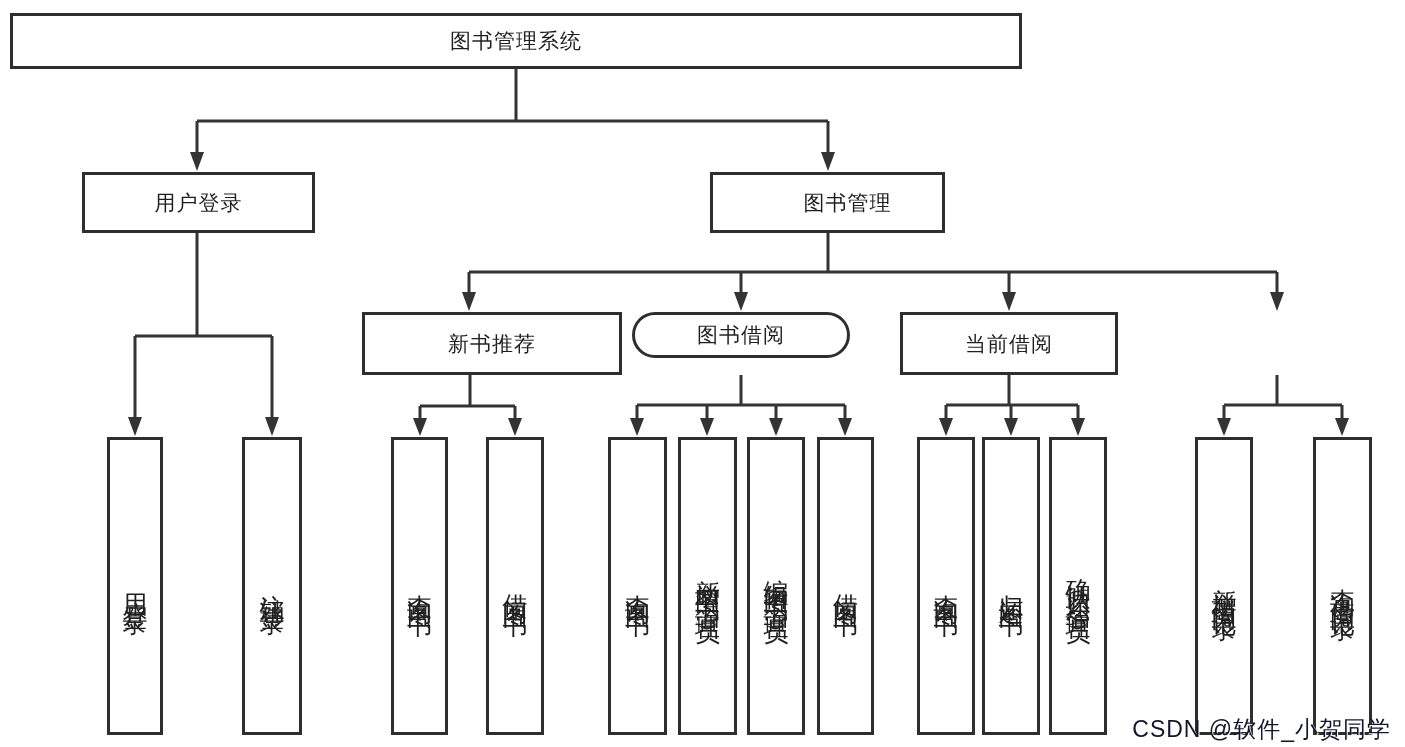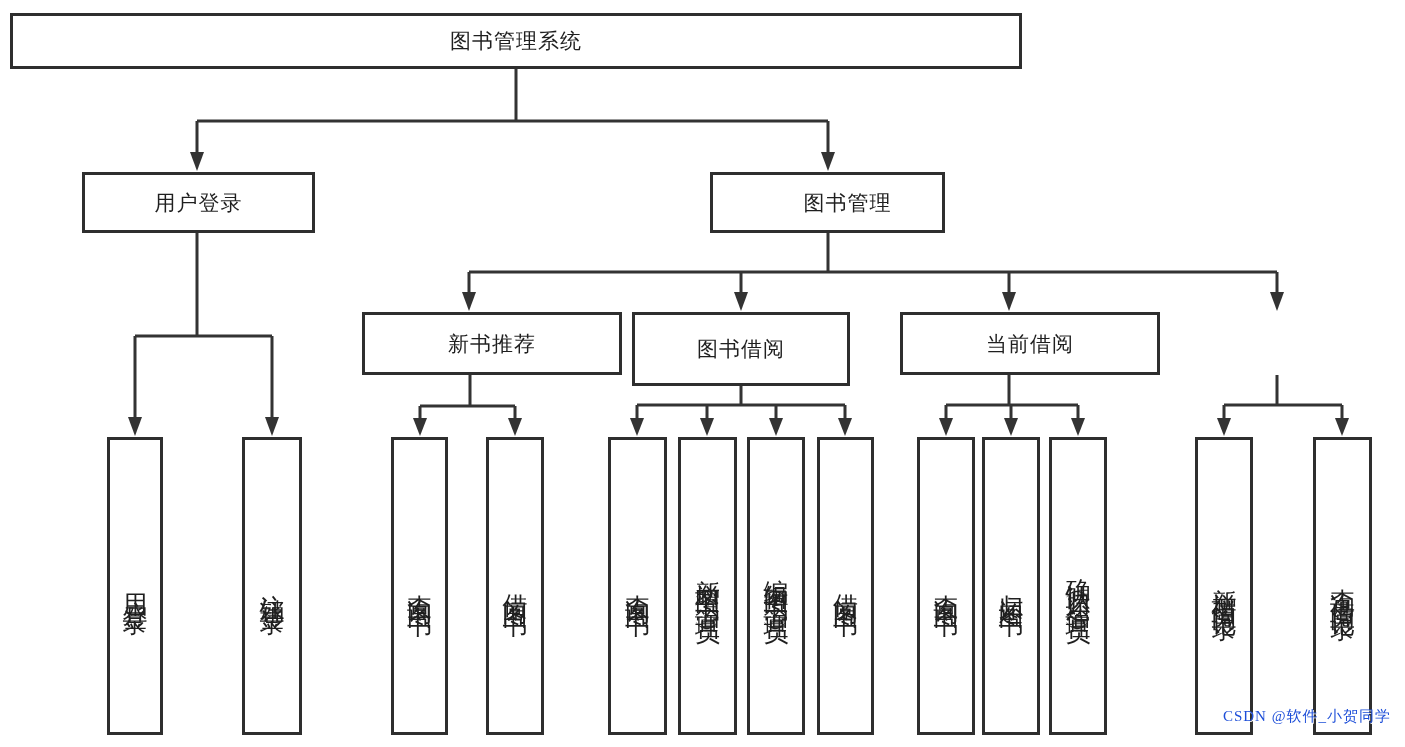--- a/index.html
+++ b/index.html
@@ -1,21 +1,21 @@
 <!DOCTYPE html>
 <html><head>
 <meta charset="utf-8">
 <style>
   html, body { margin: 0; padding: 0; background: #ffffff; }
   .canvas {
     position: relative;
     width: 1405px;
     height: 747px;
     background: #ffffff;
-    font-family: Liberation Serif, serif;
+    font-family: Liberation Sans, sans-serif;
     overflow: hidden;
     text-align: center;
   }
   .wire-layer {
     position: absolute;
     left: 0; top: 0;
     width: 1405px; height: 747px;
   }
   .node {
     position: absolute;
@@ -33,43 +33,43 @@
     text-orientation: mixed;
     font-size: 25px;
     letter-spacing: 6px;
     line-height: 1;
     white-space: nowrap;
   }
   .node-root   { left: 10px;   top: 13px;  width: 1012px; height: 56px; }
   .node-user-login { left: 82px;  top: 172px; width: 233px; height: 61px; }
   .node-book-mgmt  { left: 710px; top: 172px; width: 235px; height: 61px; padding-left: 40px; }
   .node-new-book-rec    { left: 362px;  top: 312px; width: 260px; height: 63px; }
-  .node-book-borrow     { left: 632px;  top: 312px; width: 218px; height: 74px; }
-  .node-current-borrow  { left: 900px;  top: 312px; width: 260px; height: 63px; }
+  .node-book-borrow     { left: 632px;  top: 312px; width: 218px; height: 46px; border-radius: 26px; }
+  .node-current-borrow  { left: 900px;  top: 312px; width: 218px; height: 63px; }
   .node-borrow-records  { left: 1169px; top: 312px; width: 217px; height: 63px; }
   .leaf { top: 437px; height: 298px; }
   .leaf-1  { left: 107px;  width: 56px; }
   .leaf-2  { left: 242px;  width: 60px; }
   .leaf-3  { left: 391px;  width: 57px; }
   .leaf-4  { left: 486px;  width: 58px; }
   .leaf-5  { left: 608px;  width: 59px; }
   .leaf-6  { left: 678px;  width: 59px; }
   .leaf-7  { left: 747px;  width: 58px; }
   .leaf-8  { left: 817px;  width: 57px; }
   .leaf-9  { left: 917px;  width: 58px; }
   .leaf-10 { left: 982px;  width: 58px; }
   .leaf-11 { left: 1049px; width: 58px; }
   .leaf-12 { left: 1195px; width: 58px; }
   .leaf-13 { left: 1313px; width: 59px; }
   .watermark {
     position: absolute;
     right: 14px;
-    bottom: 21px;
-    font-size: 15px;
-    color: #1d4ed8;
+    bottom: 2px;
+    font-size: 23px;
+    color: #0f172a;
     letter-spacing: 1px;
     white-space: nowrap;
     text-shadow: 1px 1px 0 #ffffff;
   }
   .wire { stroke: #333333; stroke-width: 3; fill: none; }
   .arrowhead { fill: #333333; stroke: none; }
 </style>
 </head>
 <body>
 

